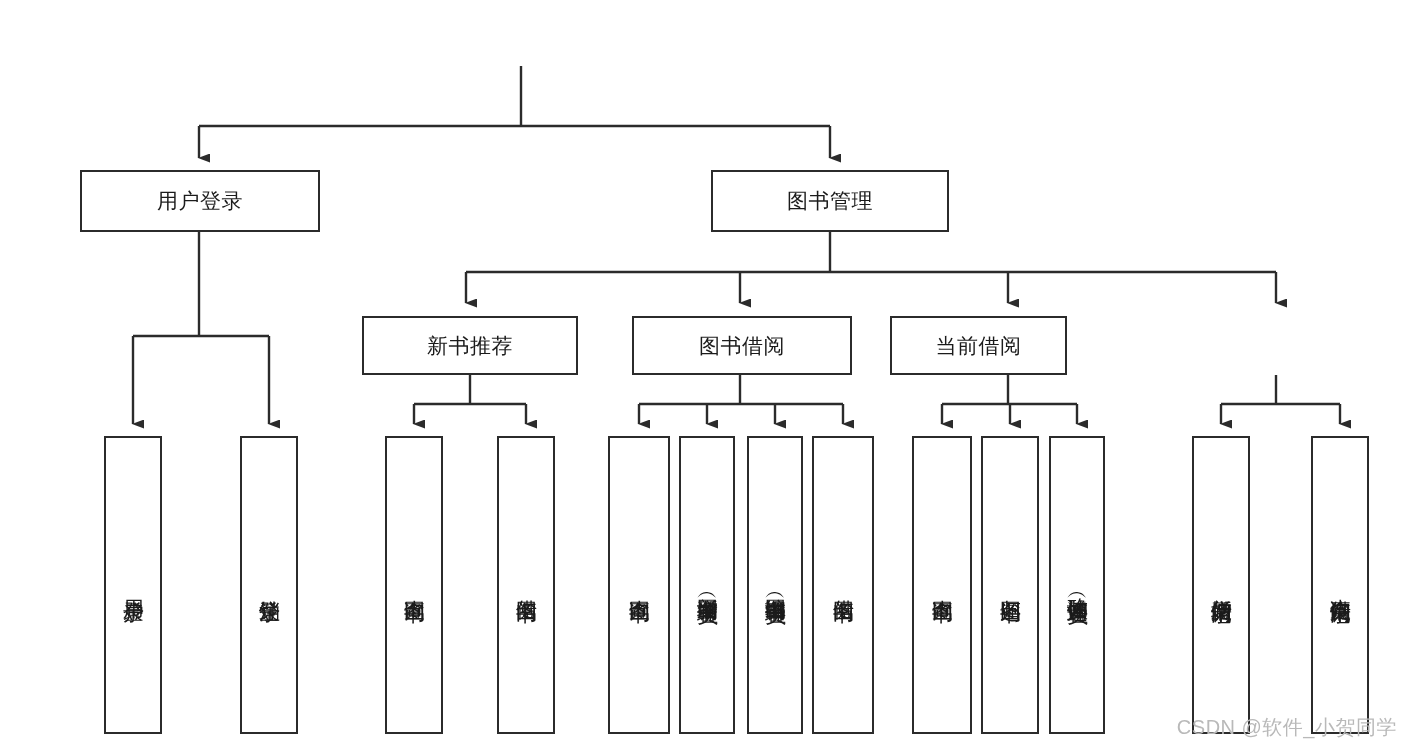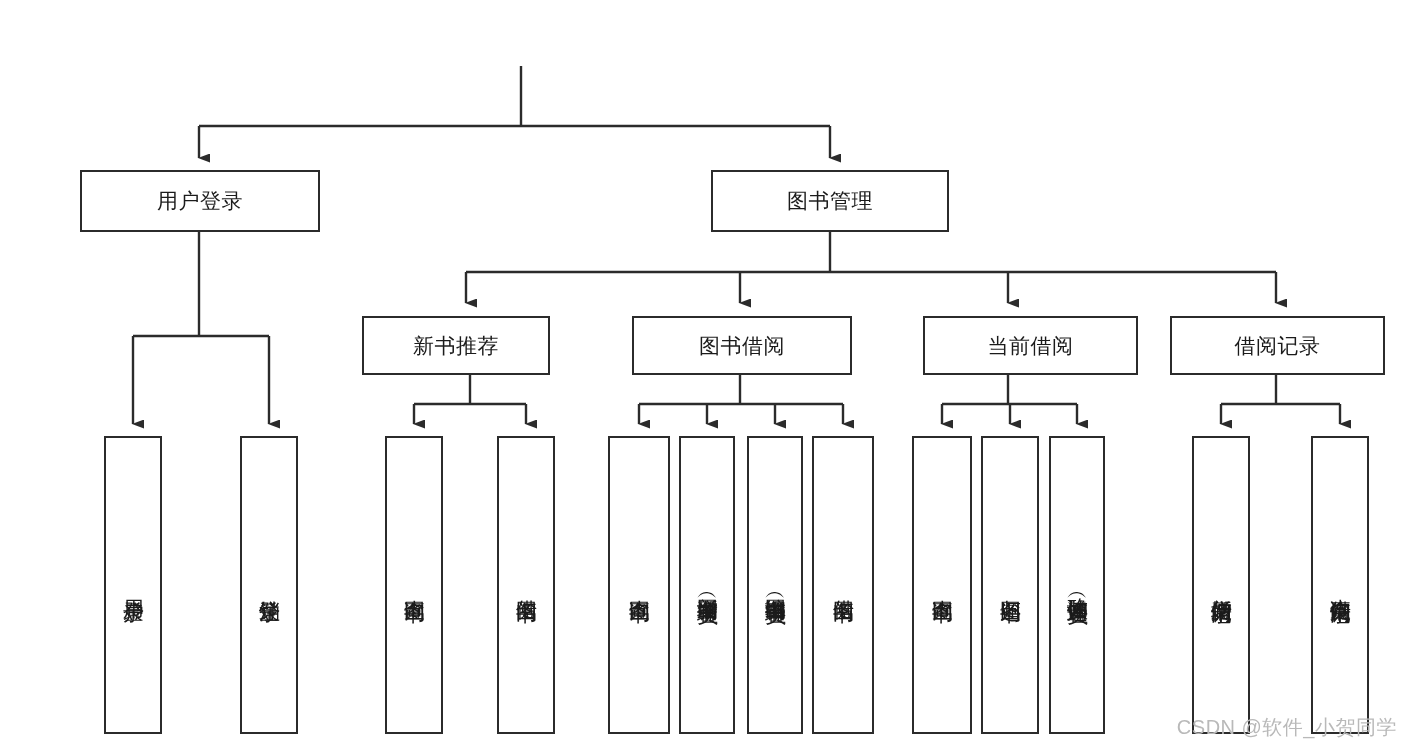--- a/index.html
+++ b/index.html
@@ -121,31 +121,28 @@
   </svg>
 
 
   <div class="node h" style="left:80px; top:170px; width:240px; height:62px;">
     <span>用户登录</span>
   </div>
   <div class="node h" style="left:711px; top:170px; width:238px; height:62px;">
     <span>图书管理</span>
   </div>
 
-  <div class="node h" style="left:362px; top:316px; width:188px; height:59px;text-align:center;">
+  <div class="node h" style="left:362px; top:316px; width:216px; height:59px;text-align:center;">
     <span>新书推荐</span>
   </div>
   <div class="node h" style="left:632px; top:316px; width:220px; height:59px;">
     <span>图书借阅</span>
   </div>
-  <div class="node h" style="left:923px; top:316px; width:215px; height:59px;">
+  <div class="node h" style="left:890px; top:316px; width:177px; height:59px;">
     <span>当前借阅</span>
-  </div>
-  <div class="node h" style="left:1170px; top:316px; width:215px; height:59px;">
-    <span>借阅记录</span>
   </div>
 
   <div class="node v" style="left:104px; top:436px; width:58px; height:298px;">
     <span class="vlabel">用户登录</span>
   </div>
   <div class="node v" style="left:240px; top:436px; width:58px; height:298px;">
     <span class="vlabel">注销登录</span>
   </div>
 
   <div class="node v" style="left:385px; top:436px; width:58px; height:298px;">

